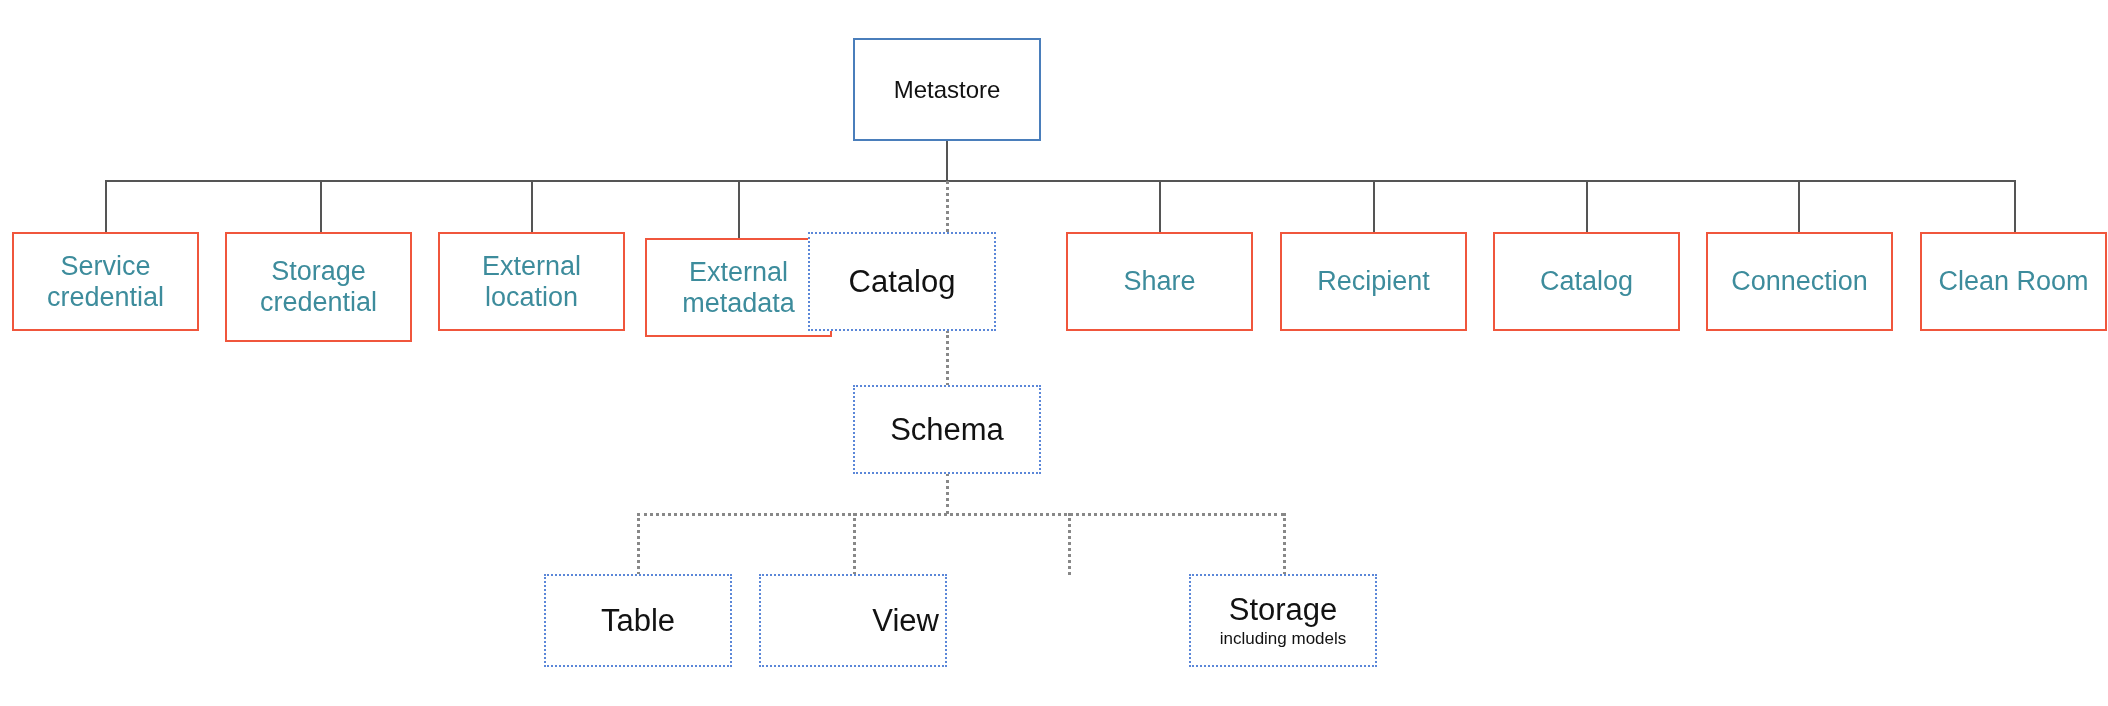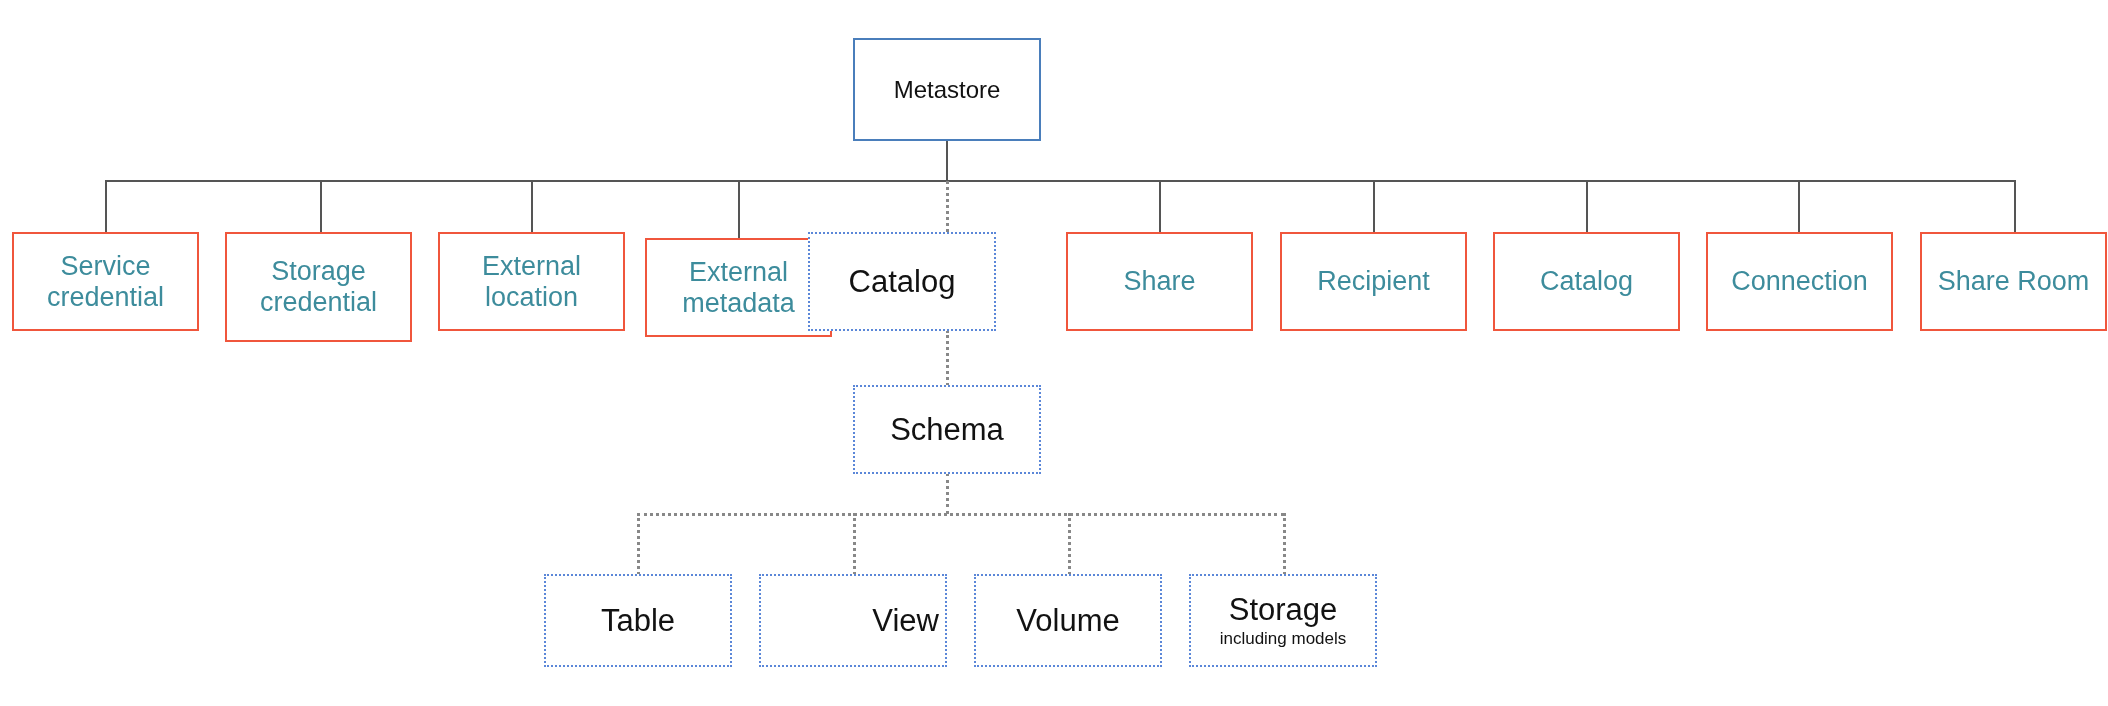--- a/index.html
+++ b/index.html
@@ -161,41 +161,38 @@
 
   <div class="node secured" style="left:1493px; top:232px; width:187px; height:99px;">
     <div class="label">Catalog</div>
   </div>
 
   <div class="node secured" style="left:1706px; top:232px; width:187px; height:99px;justify-content:center;">
     <div class="label">Connection</div>
   </div>
 
   <div class="node secured" style="left:1920px; top:232px; width:187px; height:99px;">
-    <div class="label">Share Room</div>
+    <div class="label">Clean Room</div>
   </div>
 
   <div class="node container" style="left:808px; top:232px; width:188px; height:99px;text-align:right;">
     <div class="label">Catalog</div>
   </div>
 
   <div class="node container" style="left:853px; top:385px; width:188px; height:89px;">
     <div class="label">Schema</div>
   </div>
 
   <div class="node container" style="left:544px; top:574px; width:188px; height:93px;">
     <div class="label">Table</div>
   </div>
 
   <div class="node container" style="left:759px; top:574px; width:188px; height:93px;align-items:flex-end;">
     <div class="label">View</div>
   </div>
 
-  <div class="node container" style="left:974px; top:574px; width:188px; height:93px;">
-    <div class="label">Volume</div>
-  </div>
 
   <div class="node container" style="left:1189px; top:574px; width:188px; height:93px;">
     <div class="label">Storage</div>
     <div class="sublabel">including models</div>
   </div>
 
 </div>
 
 </body></html>

